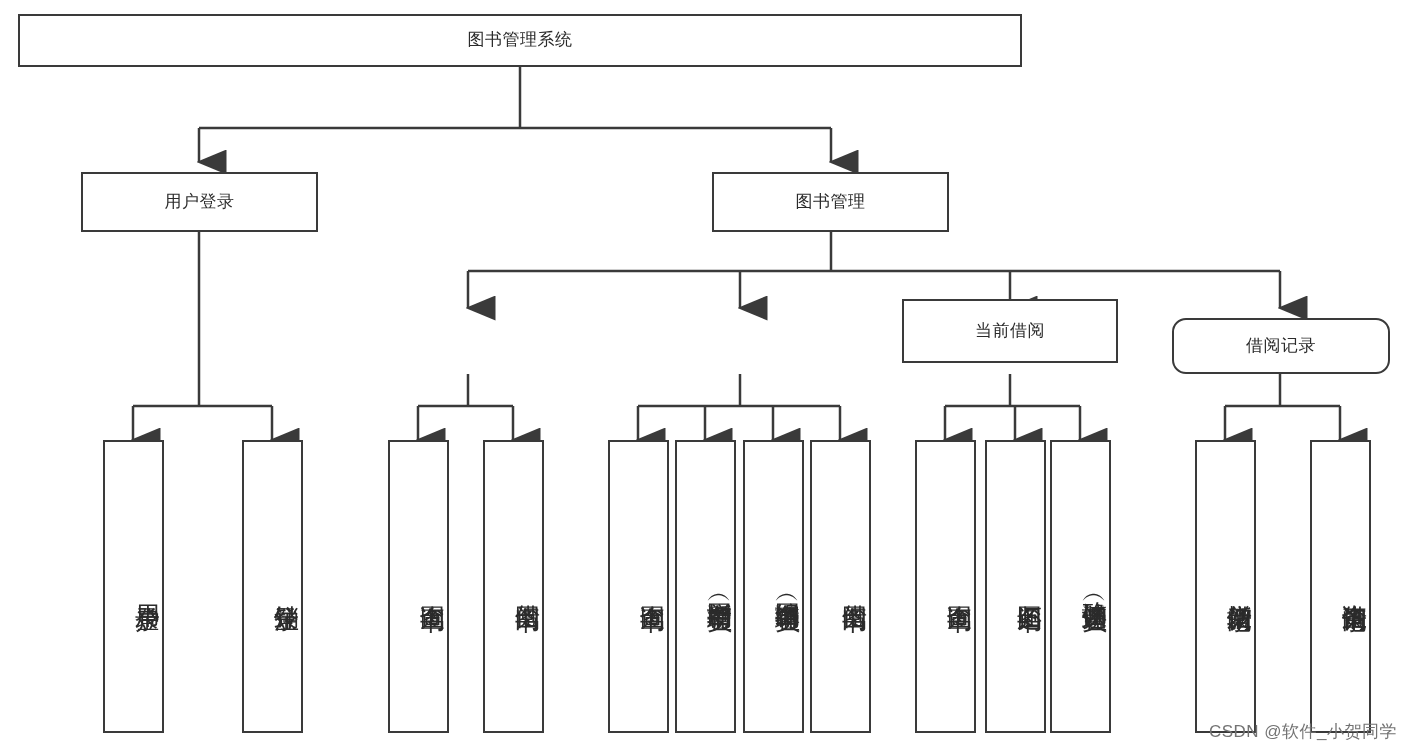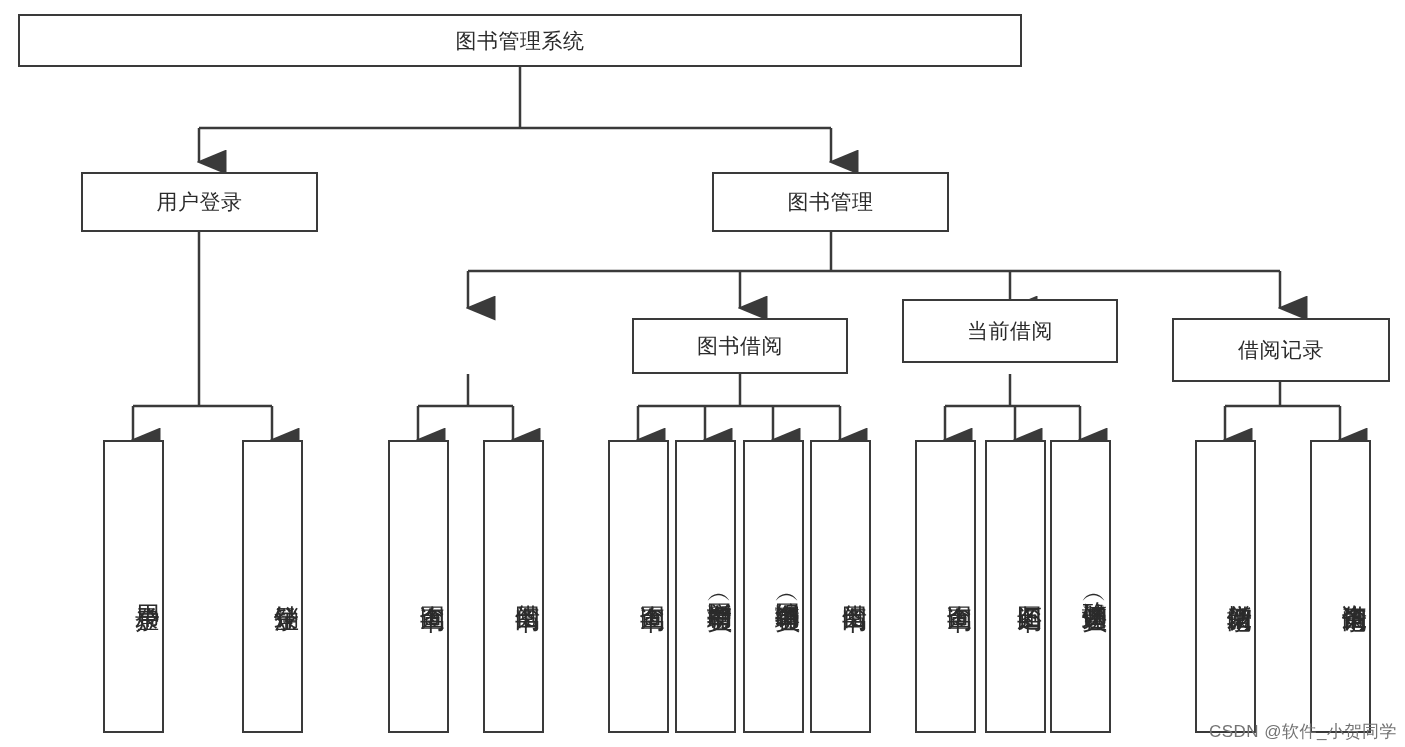--- a/index.html
+++ b/index.html
@@ -29,21 +29,21 @@
     position: absolute;
     box-sizing: border-box;
     border: 2px solid #3a3a3a;
     background: #ffffff;
     display: flex;
     align-items: center;
     justify-content: center;
     color: #2b2b2b;
   }
   .node.horiz {
-    font-size: 21px;
+    font-size: 17px;
     line-height: 1.1;
     letter-spacing: 0.5px;
     white-space: nowrap;
   }
   .node.vert {
     writing-mode: vertical-rl;
     text-orientation: upright;
     font-size: 25px;
     line-height: 1.15;
     letter-spacing: 1px;
@@ -127,27 +127,24 @@
     <span>图书管理系统</span>
   </div>
 
   <div class="node horiz" style="left:81px; top:172px; width:237px; height:60px;">
     <span>用户登录</span>
   </div>
   <div class="node horiz" style="left:712px; top:172px; width:237px; height:60px;">
     <span>图书管理</span>
   </div>
 
-  <div class="node horiz" style="left:632px; top:318px; width:216px; height:56px;">
-    <span>图书借阅</span>
-  </div>
   <div class="node horiz" style="left:902px; top:299px; width:216px; height:64px;text-align:center;">
     <span>当前借阅</span>
   </div>
-  <div class="node horiz" style="left:1172px; top:318px; width:218px; height:64px;">
+  <div class="node horiz" style="left:1172px; top:318px; width:218px; height:56px;border-radius:14px;">
     <span>借阅记录</span>
   </div>
 
   <div class="node vert" style="left:103px; top:440px; width:61px; height:293px;">
     <span class="vtext">用户登录</span>
   </div>
   <div class="node vert" style="left:242px; top:440px; width:61px; height:293px;">
     <span class="vtext">注销登录</span>
   </div>
 

